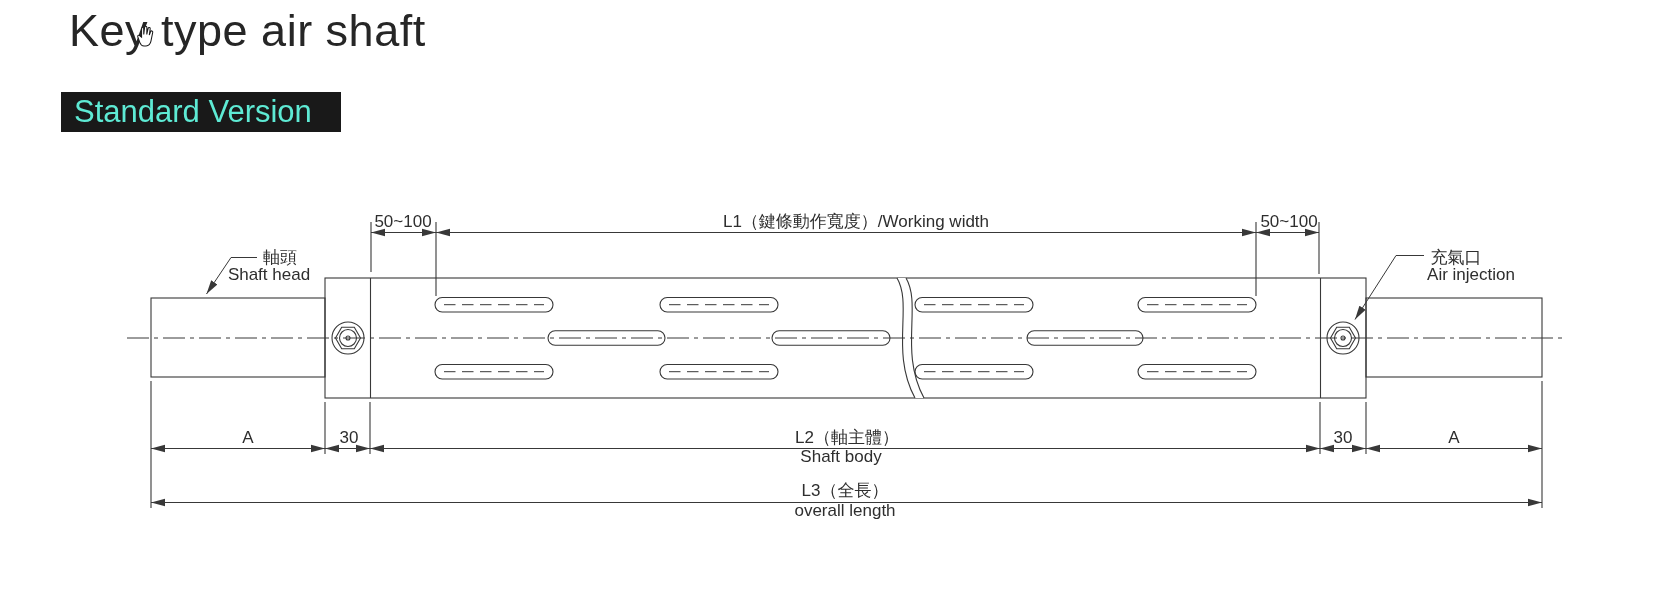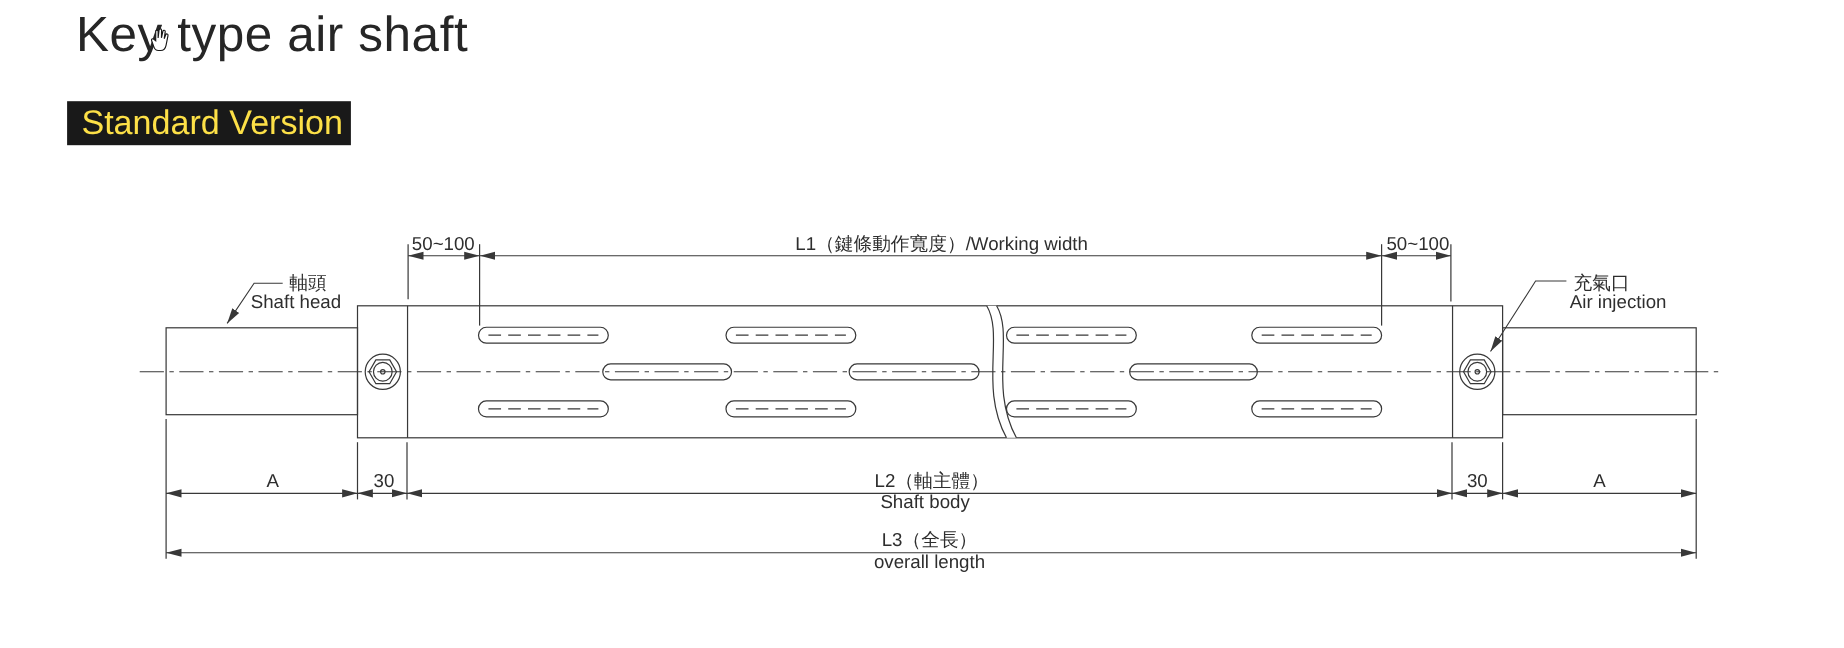--- a/index.html
+++ b/index.html
@@ -1,21 +1,21 @@
 <!DOCTYPE html>
 <html><head>
 <meta charset="utf-8">
 <style>
   html,body{margin:0;padding:0;background:#ffffff;}
   #page{position:relative;width:1676px;height:589px;background:#ffffff;overflow:hidden;
         font-family:"Liberation Sans","DejaVu Sans",sans-serif;}
   #title{position:absolute;left:69px;top:8px;font-size:45px;line-height:1.0;color:#262626;
          letter-spacing:0.5px;white-space:nowrap;}
-  #badge{position:absolute;left:61px;top:92px;width:258px;height:40px;background:#191919;
-         color:#fde047;font-size:31px;line-height:40px;padding-left:13px;box-sizing:border-box;
+  #badge{position:absolute;left:61px;top:92px;width:280px;height:40px;background:#191919;
+         color:#5eead4;font-size:31px;line-height:40px;padding-left:13px;box-sizing:border-box;
          white-space:nowrap;}
   #cursor{position:absolute;left:134px;top:24px;width:22px;height:24px;}
   svg.dwg{position:absolute;left:0;top:0;}
   .dwg line,.dwg path,.dwg rect,.dwg circle,.dwg polygon{stroke:#383838;fill:none;stroke-width:1.1px;}
   .dwg .thin{stroke-width:1px;}
   .dwg .wfill{fill:#ffffff;}
   .dwg .band{fill:#ffffff;stroke:none;}
   .dwg text{fill:#2e2e2e;stroke:none;font-size:17px;font-family:"Liberation Sans","DejaVu Sans",sans-serif;}
   .dwg .cl{stroke-dasharray:22 5 4 5;stroke-width:1px;}
   .dwg .slotdash{stroke-dasharray:11.5 6.5;stroke-width:1px;}

